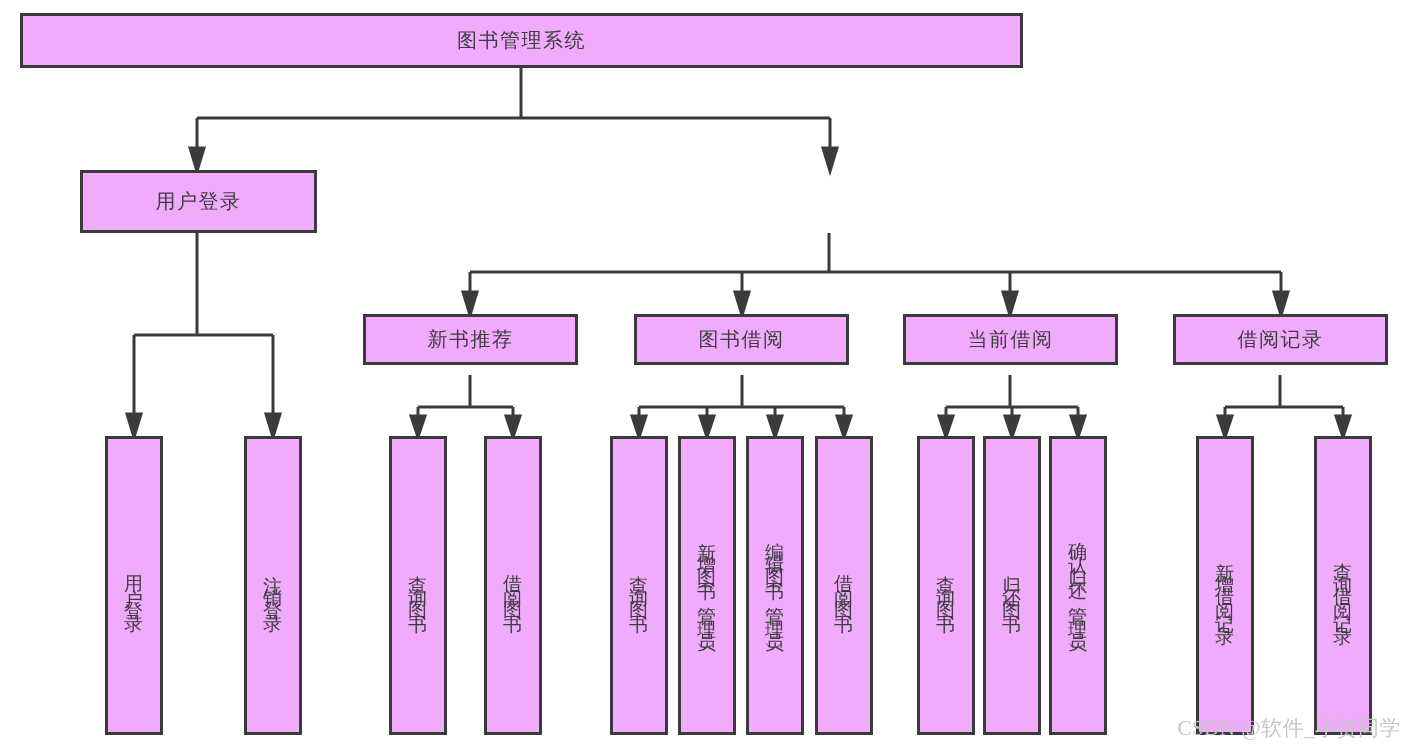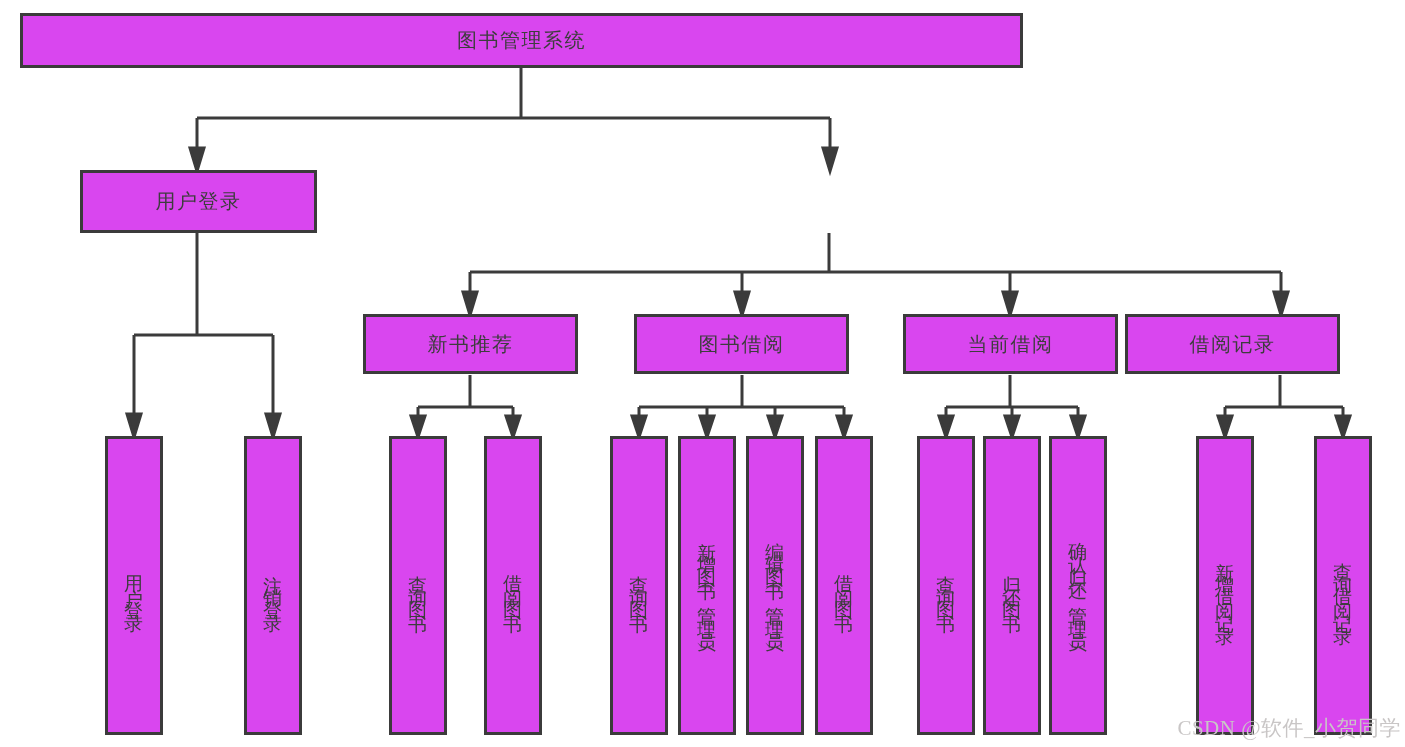--- a/index.html
+++ b/index.html
@@ -4,29 +4,29 @@
 <style>
   html,body { margin:0; padding:0; }
   body {
     width:1405px; height:747px;
     background:var(--background,#ffffff);
     font-family:"DejaVu Sans","Liberation Sans",sans-serif;
   }
   .canvas { position:relative; width:1405px; height:747px; overflow:hidden; background:var(--background,#ffffff); }
   .connectors { position:absolute; left:0; top:0; }
   .box {
-    position:absolute; background:#d946ef;
+    position:absolute; background:#f0abfc;
     border:3px solid var(--line,#3b3b3b); box-sizing:border-box;
     display:flex; align-items:center; justify-content:center;
     color:var(--text,#3d3d3d);
   }
   .hlabel { font-size:20px; letter-spacing:1.5px; white-space:nowrap; }
   .root { left:20px; top:13px; width:1003px; height:55px; }
   .l2   { top:170px; width:237px; height:63px; }
-  .l3   { top:314px; width:215px; height:60px; }
+  .l3   { top:314px; width:215px; height:51px; }
   .leaf { top:436px; width:58px; height:299px; }
   .vtext {
     writing-mode:vertical-rl;
     font-size:19px; line-height:1; letter-spacing:13px;
     white-space:nowrap;
   }
   .watermark {
     position:absolute; right:4px; top:714px;
     font-size:21px; letter-spacing:0.5px;
     color:var(--watermark,#c9c6c6);
@@ -126,21 +126,21 @@
 
   <div class="box l3" style="left:363px">
     <span class="hlabel">新书推荐</span>
   </div>
   <div class="box l3" style="left:634px">
     <span class="hlabel">图书借阅</span>
   </div>
   <div class="box l3" style="left:903px">
     <span class="hlabel">当前借阅</span>
   </div>
-  <div class="box l3" style="left:1125px">
+  <div class="box l3" style="left:1173px">
     <span class="hlabel">借阅记录</span>
   </div>
 
   <div class="box leaf" style="left:105px">
     <span class="vtext">用户登录</span>
   </div>
   <div class="box leaf" style="left:244px">
     <span class="vtext">注销登录</span>
   </div>
 

